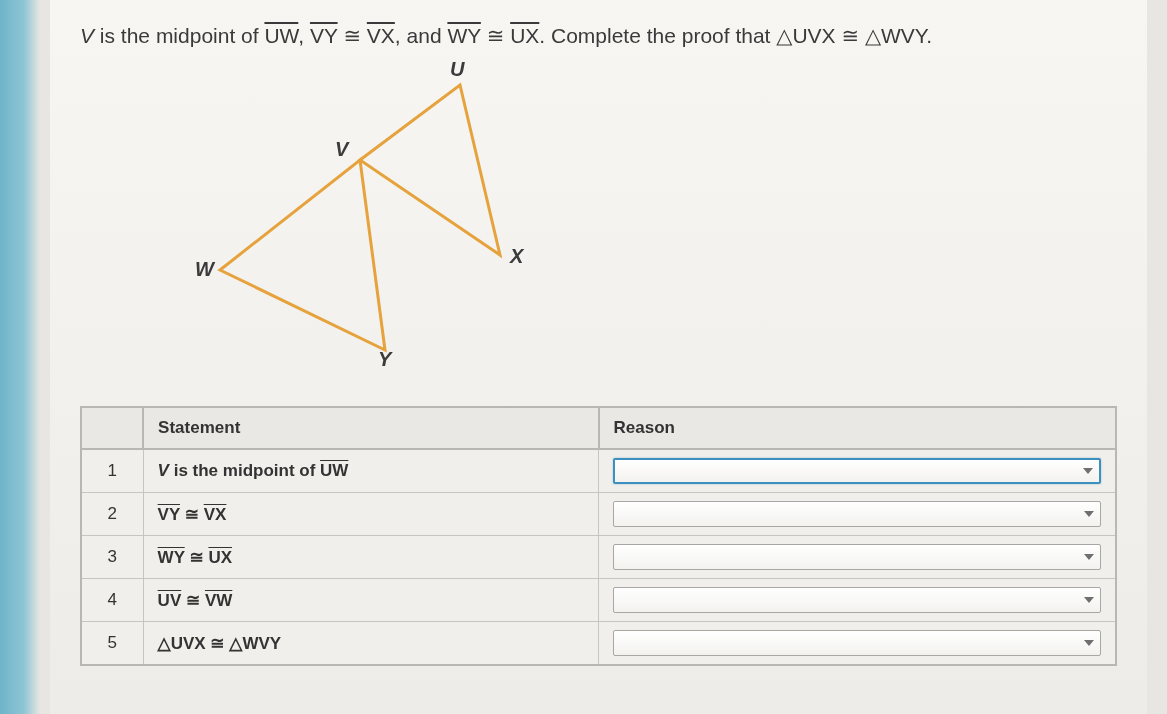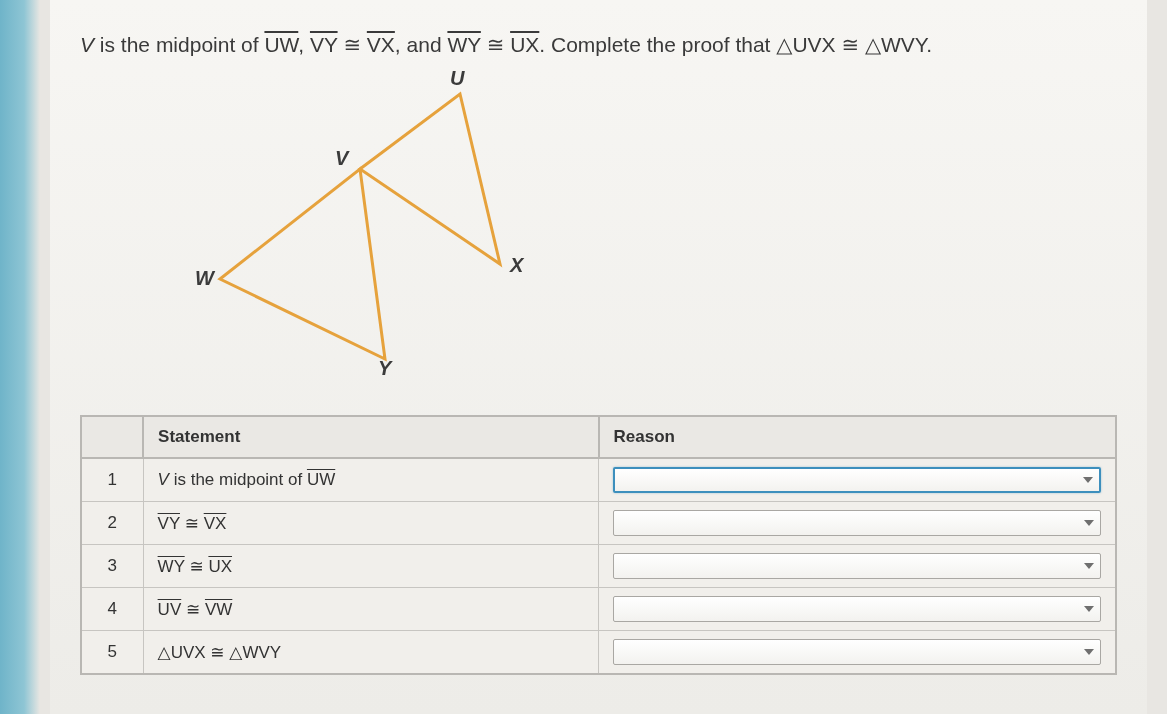--- a/index.html
+++ b/index.html
@@ -14,21 +14,21 @@
     .left-strip {
       position: absolute;
       left: 0; top: 0; bottom: 0;
       width: 40px;
       background: linear-gradient(to right, #6fb4c9 0%, #8ec5d4 60%, #e8e6e2 100%);
     }
     .content {
       position: absolute;
       left: 50px; right: 20px; top: 0; bottom: 0;
       background: linear-gradient(to bottom, #f7f6f3 0%, #edece8 100%);
-      padding: 30px 30px 30px 30px;
+      padding: 21px 30px 30px 30px;
     }
     .prompt {
       font-size: 21px;
       color: #3a3a3a;
       line-height: 1.4;
       margin-bottom: 10px;
     }
     .prompt i { font-style: italic; }
     .ov { text-decoration: overline; }
     .diagram-wrap {
@@ -60,20 +60,21 @@
       border: 2px solid #b9b7b3;
       background: #eae8e4;
       color: #333;
     }
     table.proof td {
       border: 1px solid #c7c5c1;
       padding: 8px 14px;
       font-size: 17px;
       color: #333;
       vertical-align: middle;
+      font-weight: bold;
     }
     table.proof td.num {
       text-align: center;
       width: 60px;
       font-weight: normal;
     }
     table.proof td.stmt { width: 44%; }
     table.proof td.reason { width: 50%; }
     .reason-input {
       display: flex;

